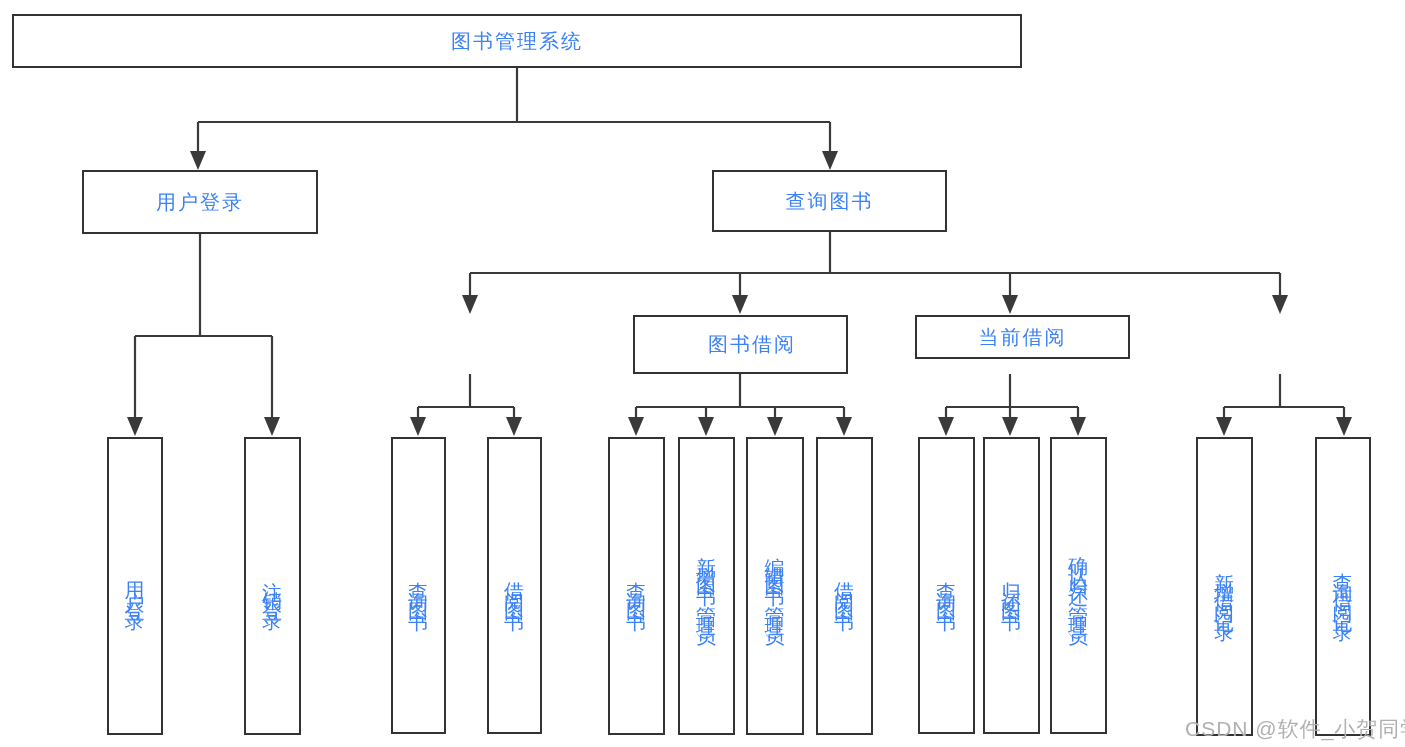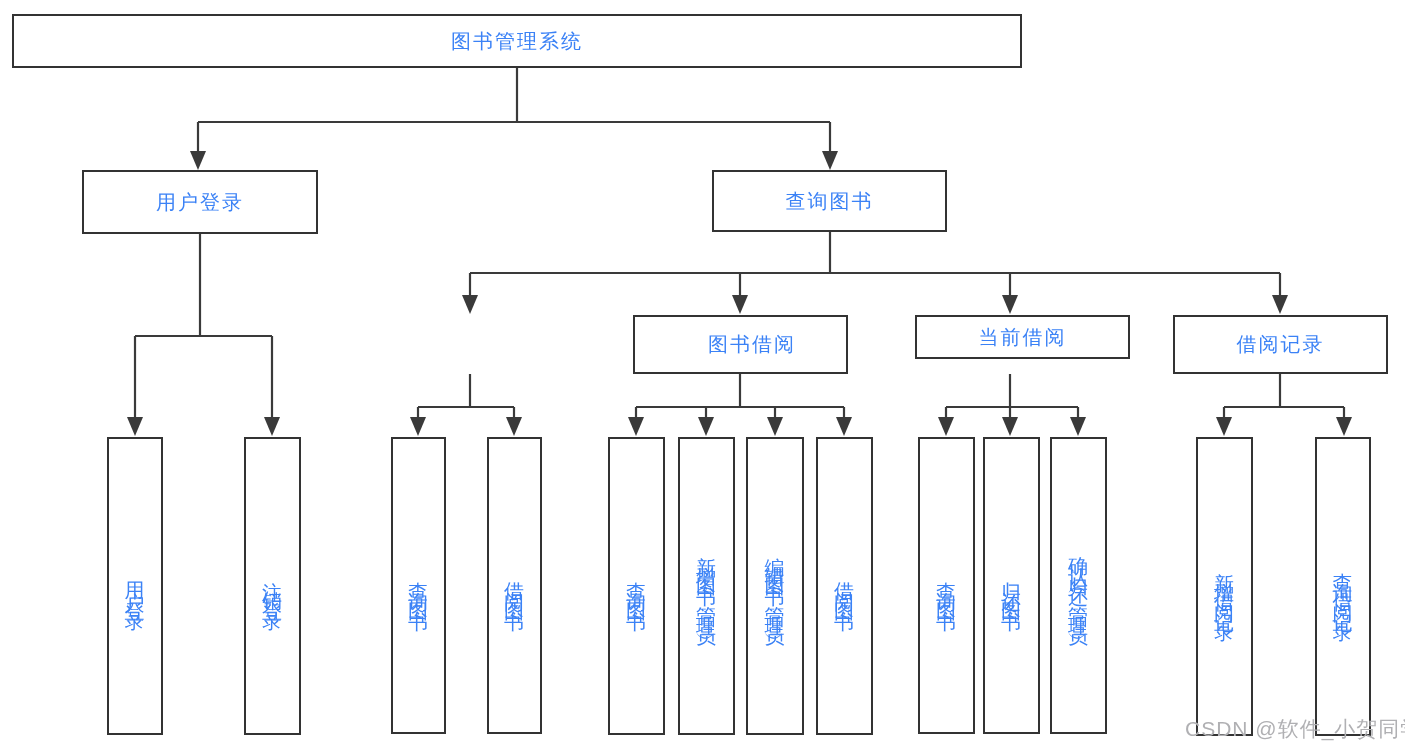--- a/index.html
+++ b/index.html
@@ -118,23 +118,20 @@
   <div class="node node-h" style="left:712px; top:170px; width:235px; height:62px;">
     <span>查询图书</span>
   </div>
 
   <div class="node node-h" style="left:633px; top:315px; width:215px; height:59px;padding-left:23px;">
     <span>图书借阅</span>
   </div>
   <div class="node node-h" style="left:903px; top:315px; width:215px; height:44px;margin-left:12px;">
     <span>当前借阅</span>
   </div>
-  <div class="node node-h" style="left:1173px; top:315px; width:215px; height:59px;">
-    <span>借阅记录</span>
-  </div>
 
   <div class="node node-v" style="left:107px; top:437px; width:56px; height:298px;">
     <span>用户登录</span>
   </div>
   <div class="node node-v" style="left:244px; top:437px; width:57px; height:298px;">
     <span>注销登录</span>
   </div>
 
   <div class="node node-v" style="left:391px; top:437px; width:55px; height:297px;">
     <span>查询图书</span>

